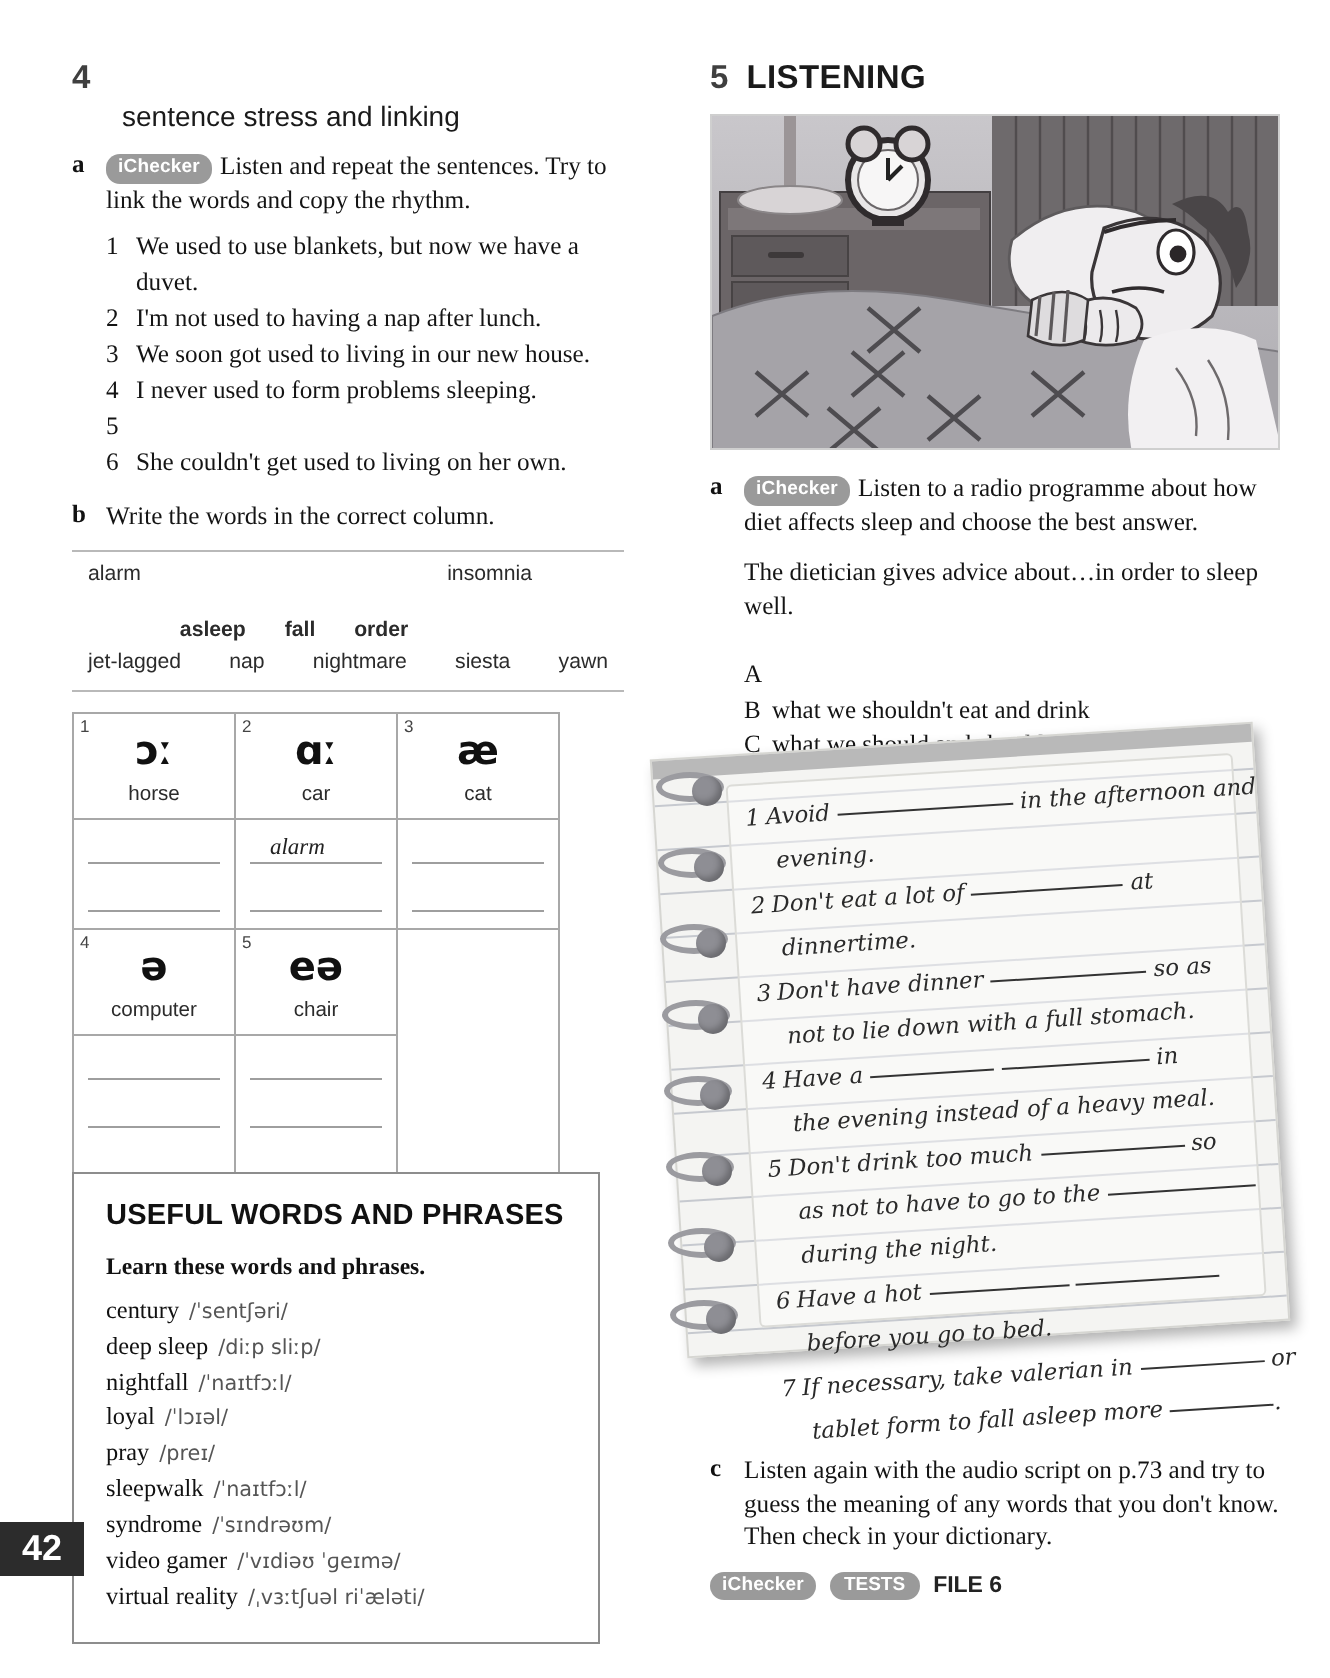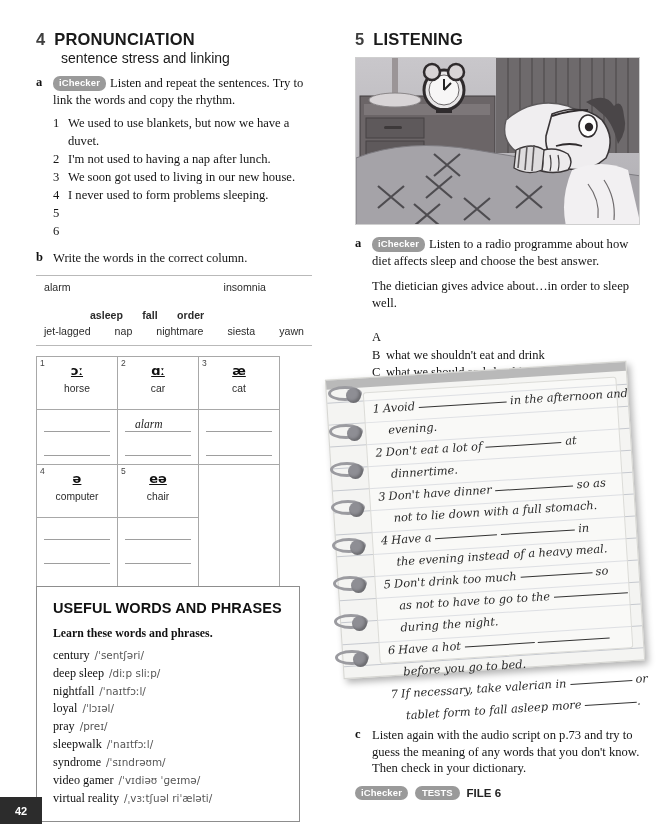--- a/index.html
+++ b/index.html
@@ -92,24 +92,23 @@
     width:33.33%;
   }
   .ptable td.empty { border:none; }
   .pcell { height:52px; position:relative; }
   .pnum {
     position:absolute; left:3px; top:1px;
     font-family:"Liberation Sans", sans-serif;
     font-size:8.5px; color:#444;
   }
   .psym {
-    text-align:center; font-size:13px; font-weight:bold;
+    text-align:center; font-size:20px; font-weight:bold;
     padding-top:6px; color:#111;
     font-family:"DejaVu Sans", sans-serif;
-    text-decoration:underline;
   }
   .pword {
     text-align:center;
     font-family:"Liberation Sans", sans-serif;
     font-size:10.3px; color:#2b2b2b; margin-top:5px;
   }
   .lines { padding:7px 7px 8px 7px; }
   .wline {
     border-bottom:1px solid #9e9e9e;
     height:15px;
@@ -140,25 +139,25 @@
   .uw-list { margin-top:6px; }
   .uw-item { font-size:12.2px; color:#111; line-height:1.46; }
   .uw-item .w { }
   .uw-item .ph {
     font-family:"DejaVu Sans", sans-serif;
     font-size:10.4px; color:#555; margin-left:5px;
   }
 
   
   .pagenum {
-    position:absolute; left:0; top:797px;
+    position:absolute; left:0; top:761px;
     width:42px; height:27px;
     background:#2c2c2c; color:#fff;
     font-family:"Liberation Sans", sans-serif;
-    font-size:11px; font-weight:bold;
+    font-size:18px; font-weight:bold;
     display:flex; align-items:center; justify-content:center;
   }
 
   
   .illus {
     margin-top:8px;
     width:285px; height:168px;
     border:1px solid #cfcfcf;
     position:relative; overflow:hidden;
     background:#b9b7bb;
@@ -250,21 +249,20 @@
 </style>
 </head>
 <body>
 
 <div class="page">
 
   <div class="col-left">
 
     <div class="sec-head">
       <span class="sec-num">4</span>
-      <span class="sec-title">PRONUNCIATION</span>
     </div>
     <div class="sec-sub">sentence stress and linking</div>
 
     <div class="ex">
       <div class="ex-letter">a</div>
       <div class="ex-body">
         <span class="ichecker">iChecker</span><span>Listen and repeat the sentences. Try to link the words and copy the rhythm.</span>
         <ul class="num-list">
           <li>
               <span class="n">1</span>
@@ -280,20 +278,21 @@
             </li>
           <li>
               <span class="n">4</span>
               <span>I never used to form problems sleeping.</span>
             </li>
           <li>
               <span class="n">5</span>
             </li>
           <li>
               <span class="n">6</span>
+              <span>She couldn't get used to living on her own.</span>
             </li>
         </ul>
       </div>
     </div>
 
     <div class="ex">
       <div class="ex-letter">b</div>
       <div class="ex-body">Write the words in the correct column.</div>
     </div>
 

